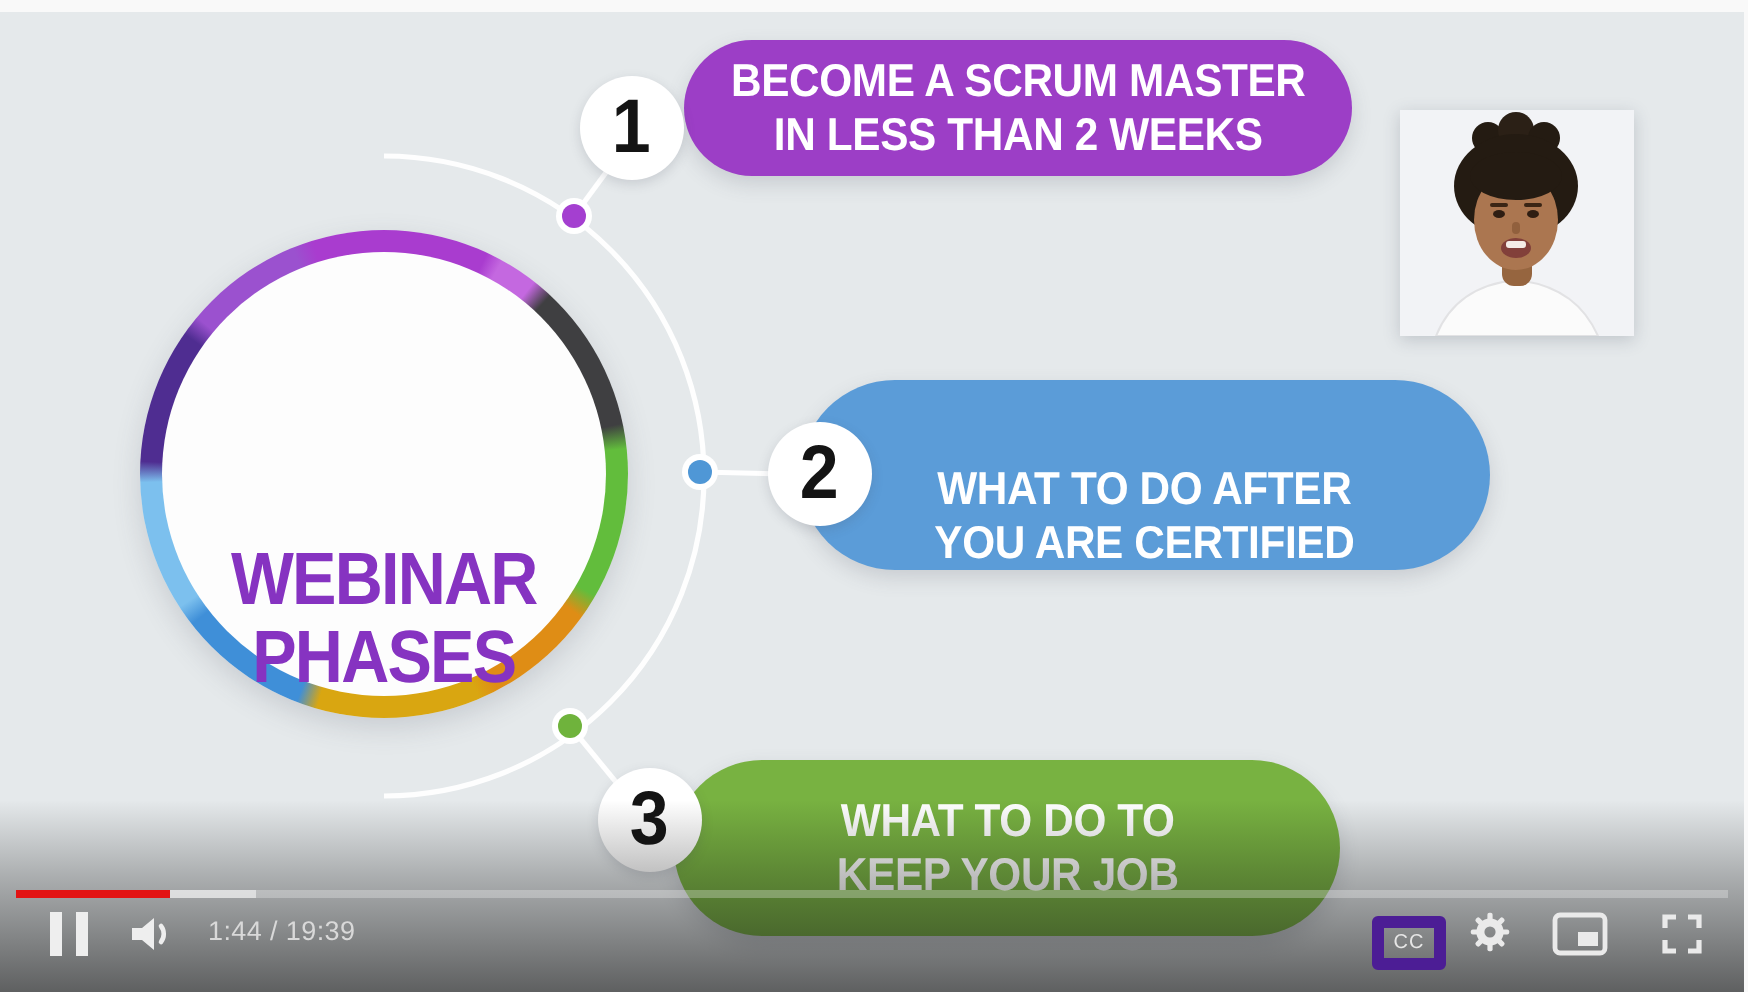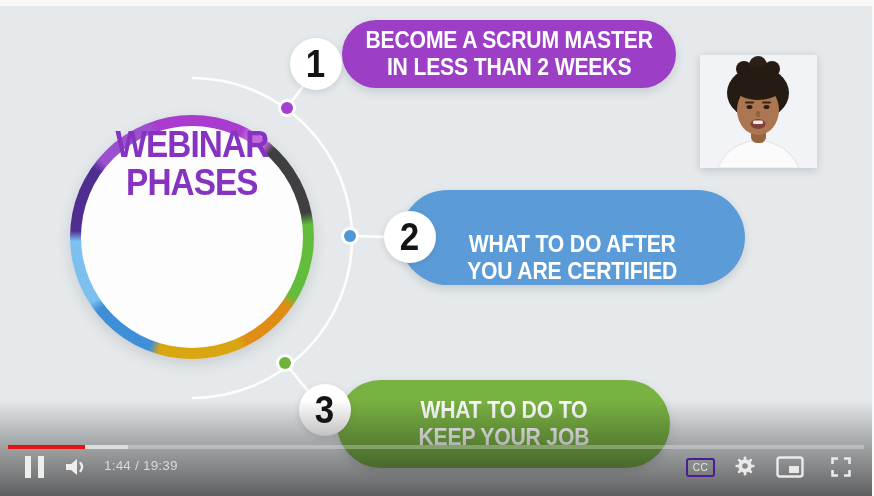--- a/index.html
+++ b/index.html
@@ -18,21 +18,21 @@
     position:absolute;left:70px;top:109px;width:244px;height:244px;border-radius:50%;
     background:conic-gradient(
       #a93ccf 0deg 25deg, #c468e0 29deg 38deg, #3f3f41 43deg 78deg,
       #62bd3c 84deg 120deg, #df8d15 126deg 152deg, #d9a611 157deg 196deg,
       #3f8fd8 201deg 232deg, #7cc0ee 237deg 268deg, #4f2d91 273deg 305deg,
       #9b51cf 310deg 338deg, #a93ccf 343deg 360deg);
     box-shadow:0 5px 14px rgba(70,80,95,.18);
   }
   .wheel-inner{
     position:absolute;left:11px;top:11px;right:11px;bottom:11px;border-radius:50%;
-    background:#fdfdfd;display:flex;flex-direction:column;align-items:center;justify-content:flex-start;
+    background:#fdfdfd;display:flex;flex-direction:column;align-items:center;justify-content:flex-end;
   }
   .wheel-title{
     color:#8633c1;font-weight:800;font-size:37px;line-height:1.04;
     letter-spacing:-1px;transform:scaleX(.9);text-align:center;
   }
 
   
   .pill{
     position:absolute;display:flex;align-items:center;justify-content:center;
     color:#fff;font-weight:800;text-align:center;border-radius:50px;
@@ -61,21 +61,21 @@
     background:linear-gradient(180deg,rgba(20,20,20,0) 0%,rgba(20,20,20,.28) 40%,rgba(25,25,25,.66) 100%);}
   .track{position:absolute;left:8px;right:8px;bottom:47px;height:4px;background:rgba(255,255,255,.28);}
   .buffered{position:absolute;left:0;top:0;bottom:0;background:rgba(255,255,255,.5);}
   .played{position:absolute;left:0;top:0;bottom:0;background:#e21313;}
   .controls{position:absolute;left:0;right:0;bottom:12px;height:34px;}
   .ctl{position:absolute;display:flex;align-items:center;justify-content:center;cursor:pointer;}
   .pause{left:22px;top:5px;width:24px;height:24px;gap:7px;}
   .pause i{display:block;width:6px;height:22px;background:#eee;}
   .vol{left:62px;top:5px;width:28px;height:24px;}
   .time{position:absolute;left:104px;top:8px;color:#d9d9d9;font-size:13.5px;letter-spacing:.2px;}
-  .cc{left:686px;top:8px;width:25px;height:15px;border:2px solid #4c1d95;border-radius:3px;
+  .cc{left:686px;top:8px;width:25px;height:15px;border:6px solid #4c1d95;border-radius:3px;
       color:#e6e6e6;font-size:10px;font-weight:normal;letter-spacing:.5px;}
   .gear{left:733px;top:4px;width:24px;height:24px;}
   .mini{left:776px;top:6px;width:28px;height:22px;}
   .full{left:829px;top:5px;width:24px;height:24px;}
 </style>
 </head>
 <body>
 
 <div class="screen">
   <div class="video">

